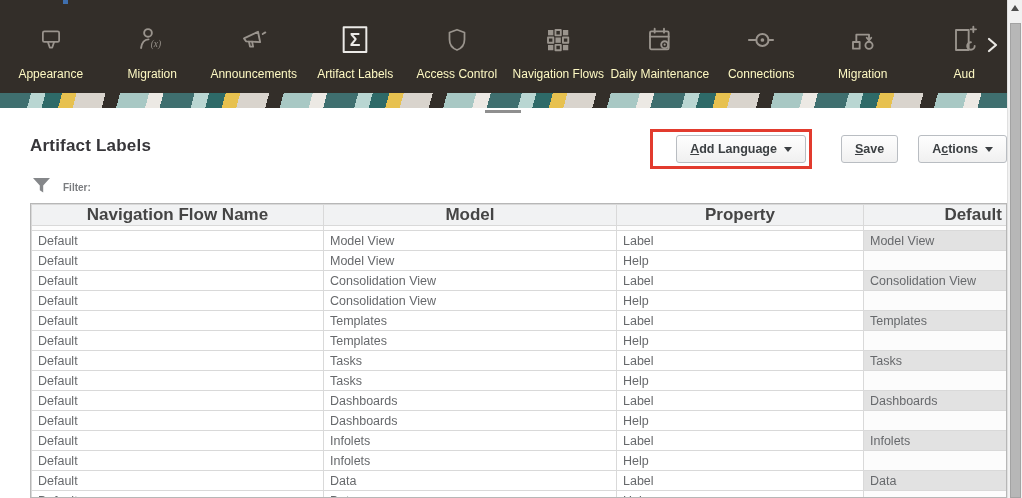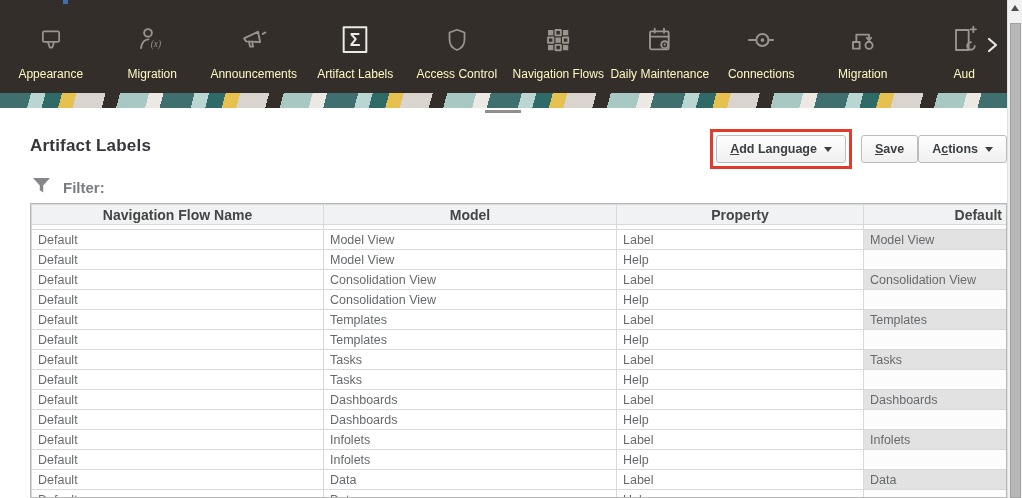--- a/index.html
+++ b/index.html
@@ -36,39 +36,39 @@
               background: #8f8f8f; cursor: row-resize; }
 
   
   .page-title { position: absolute; left: 30px; top: 136px; font-size: 17px;
                 font-weight: 700; color: #37363a; letter-spacing: .2px; }
   .actions-row { position: absolute; top: 129px; right: 15px; display: flex;
                  align-items: center; }
   .btn { height: 28px; padding: 0 13px; border: 1px solid #b9bdc2; border-radius: 3px;
          background: linear-gradient(#fefefe, #f0f0f0); font-family: "Liberation Sans", sans-serif;
          font-size: 12.5px; font-weight: 700; color: #3c4043; display: inline-flex;
-         align-items: center; gap: 7px; cursor: pointer; white-space: nowrap; }
+         align-items: center; gap: 7px; cursor: pointer; white-space: nowrap; margin-left: 20px; }
   .btn u { text-decoration: underline; }
   .caret { width: 0; height: 0; border-left: 4px solid transparent;
            border-right: 4px solid transparent; border-top: 5px solid #3c4043; }
   .red-highlight { border: 3px solid #e23b2e; padding: 3px; display: inline-flex;
                    margin-right: 9px; }
   .btn-gap { }
 
   
   .filter-bar { position: absolute; left: 32px; top: 177px; display: flex;
                 align-items: center; gap: 12px; }
-  .filter-label { font-size: 15px; font-weight: 700; color: #7a7c7f; }
+  .filter-label { font-size: 10px; font-weight: 700; color: #7a7c7f; }
 
   
   .table-wrap { position: absolute; left: 30px; top: 203px; width: 977px; height: 295px;
                 overflow: hidden; border: 1px solid #b7b7b7; background: #fff; }
   table { border-collapse: collapse; width: 100%; table-layout: fixed; }
   th, td { border: 1px solid #d9d9d9; overflow: hidden; white-space: nowrap; }
-  thead th { height: 20px; background: #f1f2f3; font-size: 14px; font-weight: 700;
+  thead th { height: 20px; background: #f1f2f3; font-size: 17px; font-weight: 700;
              color: #454545; text-align: center; }
   thead th.col-default { text-align: right; padding-right: 6px; }
   tr.spacer td { height: 5px; background: #fdfdfd; }
   tbody td { height: 20px; font-size: 12.5px; color: #67696c; padding-left: 6px;
              background: #fff; }
   tbody td.default-cell.filled { background: #e2e2e2; }
   tbody td.default-cell.empty { background: #fcfcfc; }
 
   
   .scrollbar { position: absolute; right: 0; top: 0; width: 15px; height: 498px;

